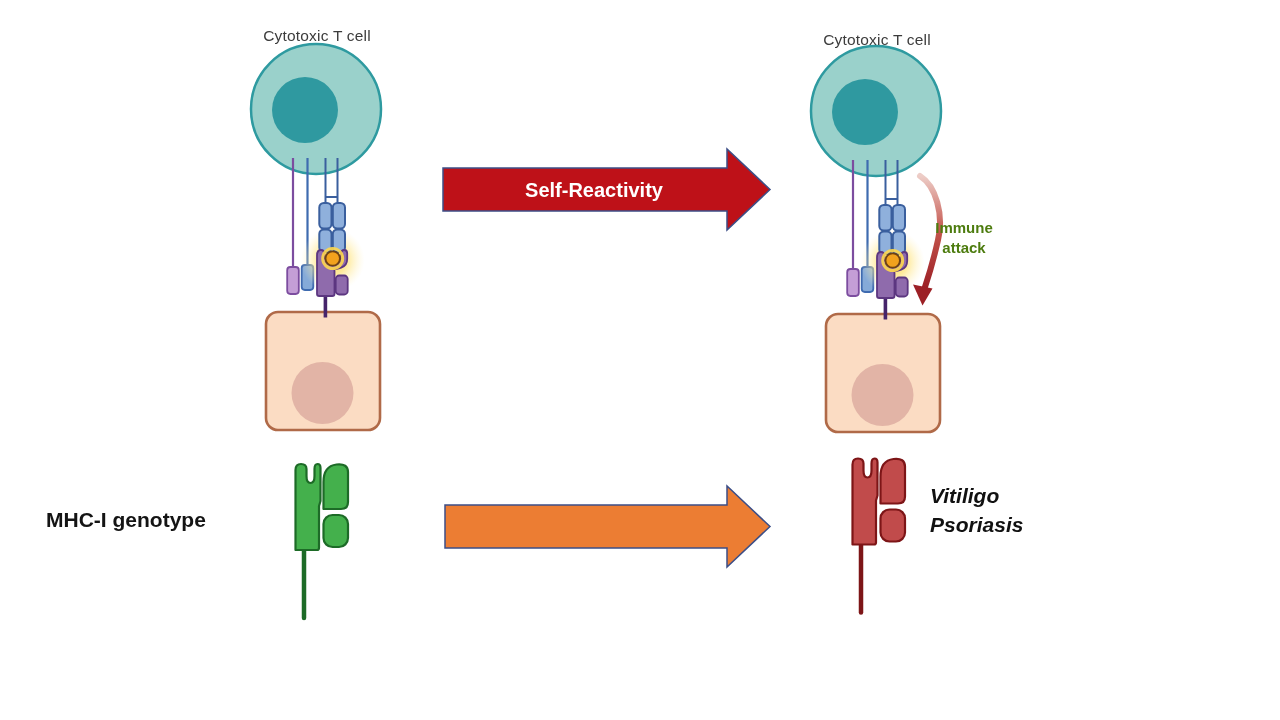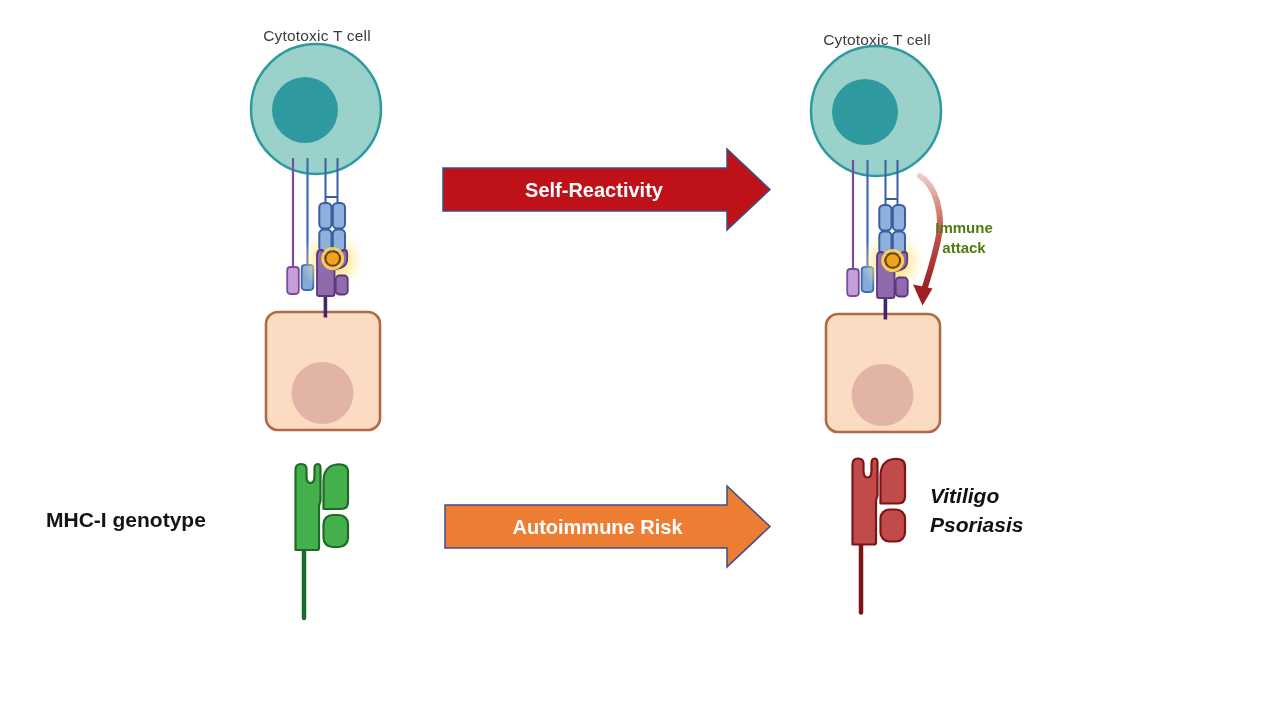--- a/index.html
+++ b/index.html
@@ -153,21 +153,20 @@
     </g>
 
     <use href="#mhc-molecule" transform="translate(293.5,461)" style="--mhc-fill:#44B04C; --mhc-stroke:#1D6B27"></use>
     <use href="#mhc-molecule" transform="translate(850.5,455.5)" style="--mhc-fill:#C14B4B; --mhc-stroke:#7D1517"></use>
   </svg>
 
   <div class="label cell-label left">Cytotoxic T cell</div>
   <div class="label cell-label right">Cytotoxic T cell</div>
 
   <div class="label arrow-label top">Self-Reactivity</div>
-  <div class="label arrow-label bottom">Autoimmune Risk</div>
 
   <div class="label immune-attack">Immune attack</div>
 
   <div class="label mhc-genotype">MHC-I genotype</div>
 
   <div class="label diseases">
     <div>Vitiligo</div>
     <div>Psoriasis</div>
   </div>
 

